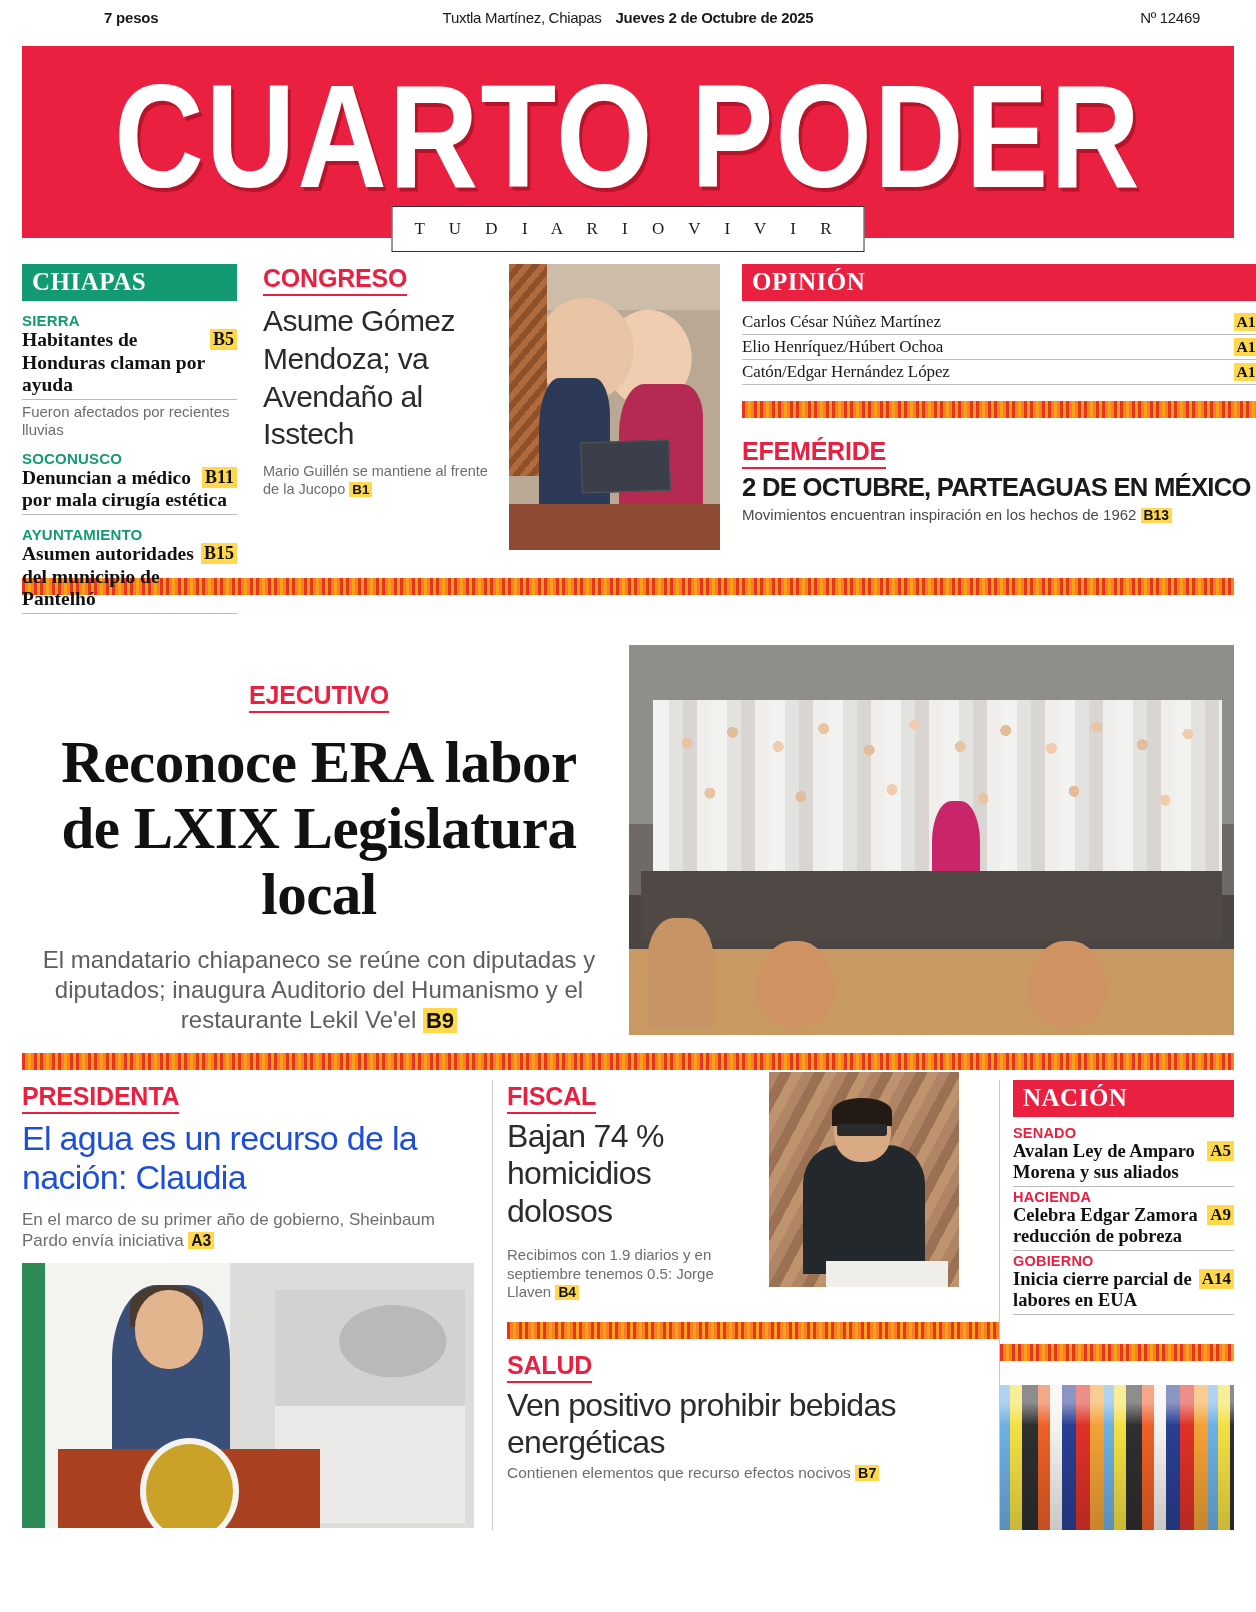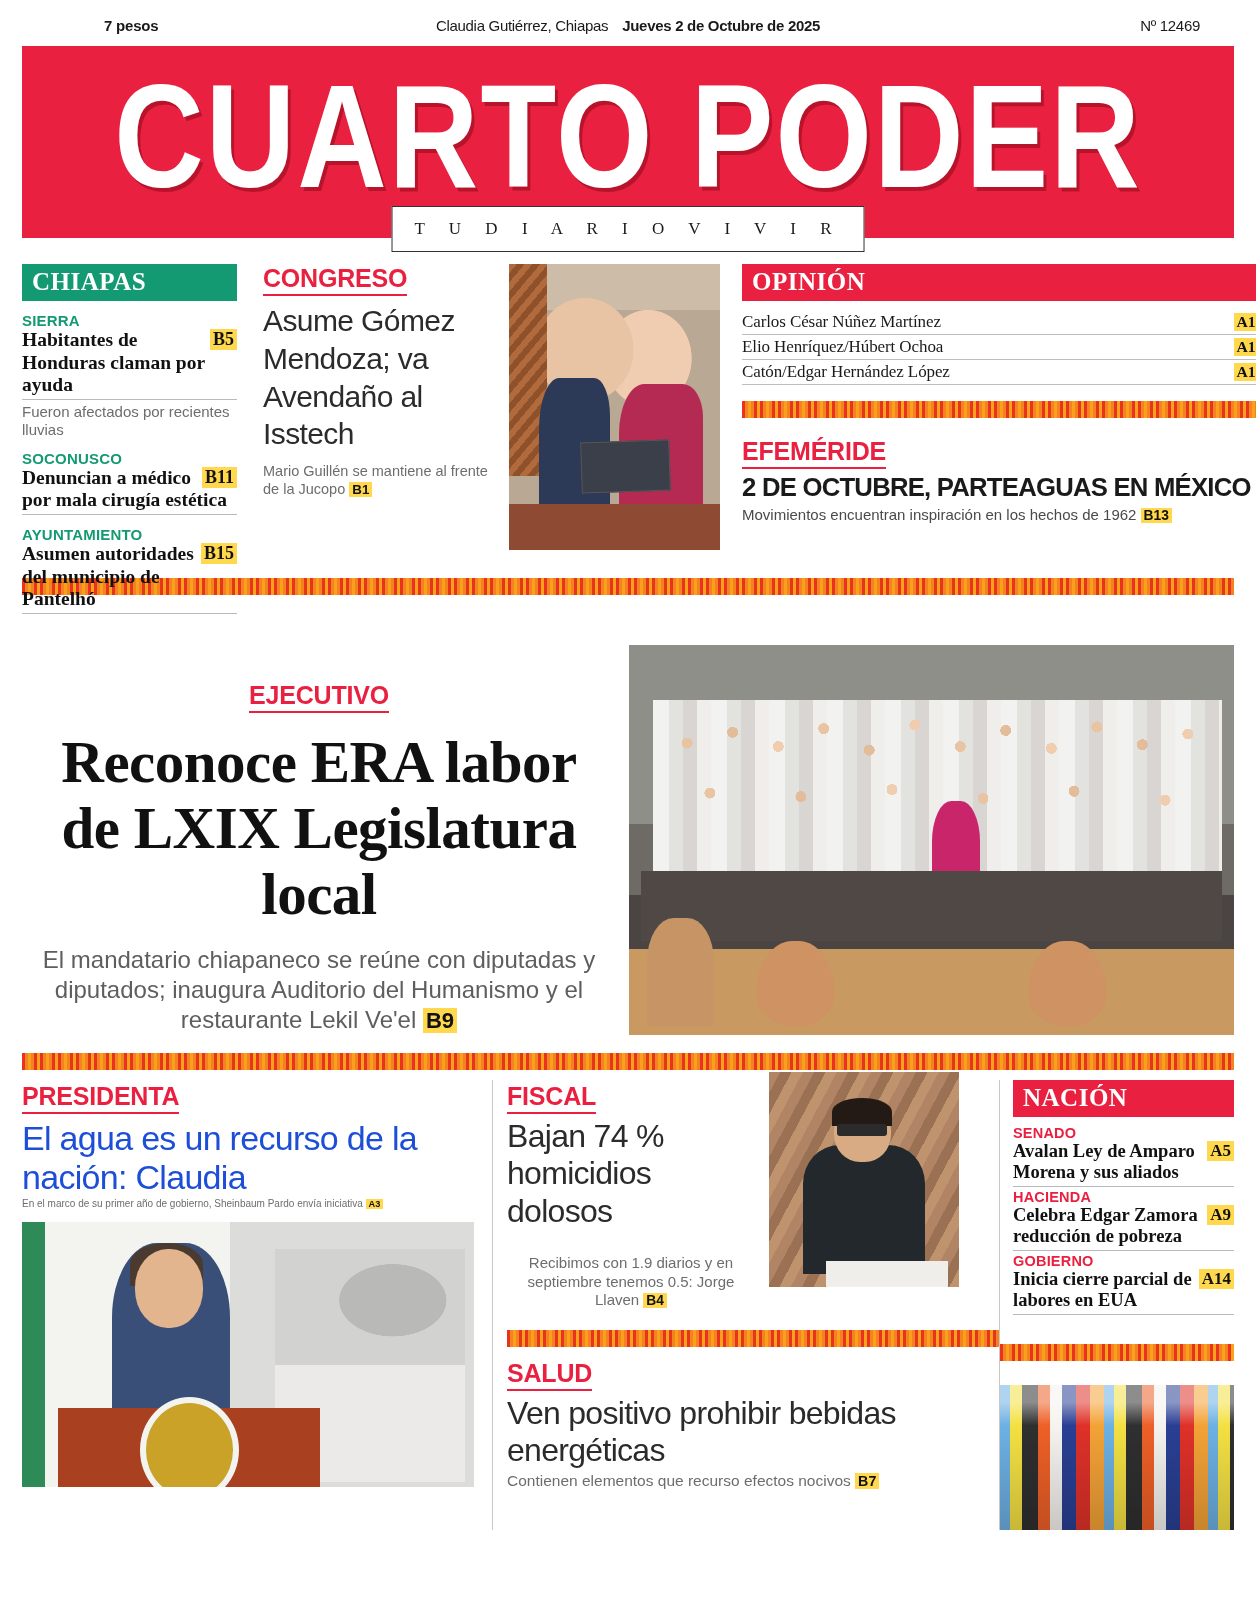--- a/index.html
+++ b/index.html
@@ -8,21 +8,21 @@
     background: #ffffff;
     font-family: "Liberation Sans", sans-serif;
     overflow: hidden;
     position: relative;
   }
 
   
   .topbar {
     height: 46px;
     display: flex;
-    align-items: flex-end;
+    align-items: center;
     padding: 0 56px 12px 0;
     font-size: 15px;
     font-weight: bold;
     color: #1a1a1a;
     position: relative;
   }
   .topbar .price { margin-left: 104px; letter-spacing: -0.2px; }
   .topbar .place-date {
     position: absolute; left: 0; right: 0;
     text-align: center;
@@ -225,30 +225,30 @@
   .b-mid { flex: 1; }
   .b-nacion { width: 221px; flex: none; }
 
   .pres-head {
     font-size: 34px;
     line-height: 1.16;
     color: #1d4ed8;
     margin-top: 5px;
     letter-spacing: -0.7px;
   }
-  .pres-deck { font-size: 10px; color: #6d6d6d; line-height:1.22; margin-top: 0; }
+  .pres-deck { font-size: 17px; color: #6d6d6d; line-height:1.22; margin-top: 12px; }
   .pres-photo { width: 100%; height: 265px; margin-top: 12px; }
 
   .fiscal-row { display: flex; }
   .fiscal-text { width: 248px; flex:none; }
   .fiscal-head {
     font-size: 32px; line-height: 1.17; color: #2b2b2b; margin-top: 4px;
     letter-spacing: -0.7px;
   }
-  .fiscal-deck { font-size: 15px; color:#6d6d6d; line-height:1.22; margin-top: 24px; text-align: center; }
+  .fiscal-deck { font-size: 15px; color:#6d6d6d; line-height:1.22; margin-top: 16px; }
   .fiscal-photo { width: 190px; height: 215px; margin-left: 14px; margin-top: 2px;}
 
   .salud-head { font-size: 32px; line-height: 1.17; color:#2b2b2b; margin-top: 4px; letter-spacing:-0.7px;}
   .salud-deck { font-size: 15.5px; color:#6d6d6d; margin-top: 2px; }
   .salud-photo { width: 100%; height: 145px; margin-top: 10px; }
 
   .nac-brief { margin-top: 8px; }
   .nac-brief .brief-kicker { color:#ea2040; font-size: 14.5px; }
   .nac-brief .brief-title { font-size: 18.5px; }
 
@@ -403,21 +403,21 @@
     position:absolute; inset:0;
     background: linear-gradient(to bottom, rgba(255,255,255,0.45) 0 12%, rgba(0,0,0,0) 28%, rgba(0,0,0,0.18) 100%);
   }
 </style>
 </head>
 <body>
 
 <div class="topbar">
   <div class="price">7 pesos</div>
   <div class="place-date">
-    <span class="place">Claudia Gutiérrez, Chiapas</span>
+    <span class="place">Tuxtla Martínez, Chiapas</span>
     <span class="date">Jueves 2 de Octubre de 2025</span>
   </div>
   <div class="issue">Nº 12469</div>
 </div>
 
 <div class="masthead">
   <div class="masthead-title"><span>CUARTO PODER</span></div>
   <div class="tagline-wrap">
     <div class="tagline">T U   D I A R I O   V I V I R</div>
   </div>

